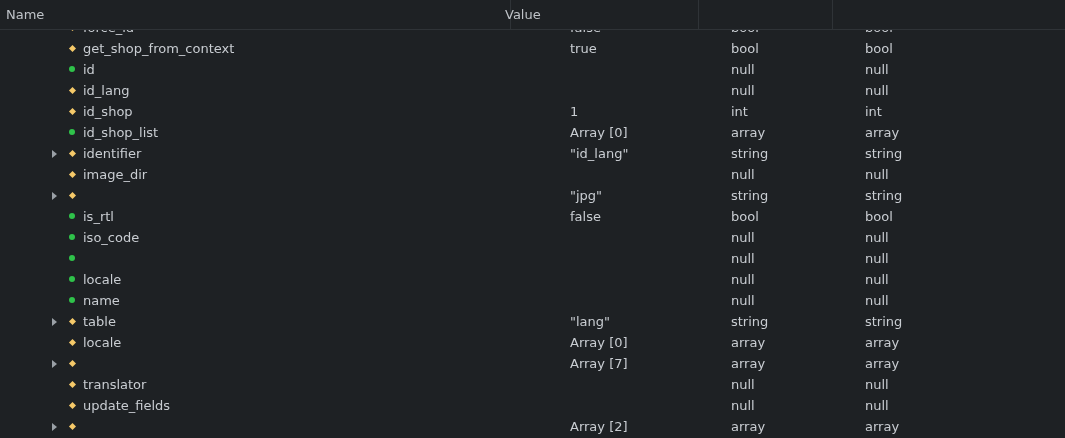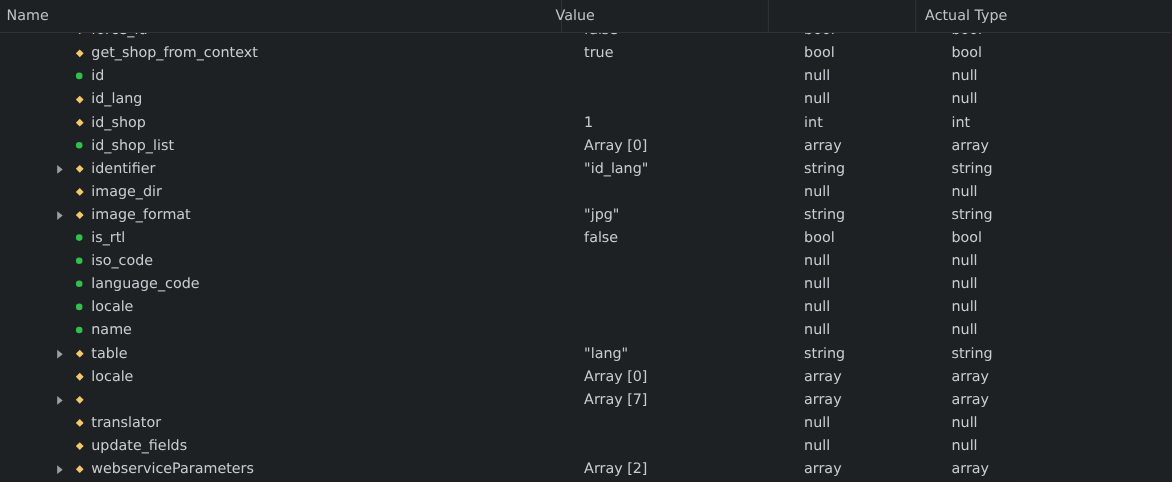--- a/index.html
+++ b/index.html
@@ -8,34 +8,33 @@
   .hcell{position:absolute;top:0;height:29px;line-height:29px;color:#bfc3c8;font-size:13px;}
   .hsep{position:absolute;top:0;width:1px;height:29px;background:#2f3337;}
   .body{position:absolute;top:30px;left:0;width:1065px;height:408px;overflow:hidden;margin-left:12px;}
   .rows{position:absolute;left:0;top:-13px;width:1065px;}
   .row{position:relative;height:21px;line-height:21px;width:1065px;}
   .expander{position:absolute;left:40px;top:7px;width:0;height:0;border-left:5px solid #9aa0a6;border-top:4px solid transparent;border-bottom:4px solid transparent;cursor:pointer;}
   .dot{position:absolute;left:57px;top:7px;width:6px;height:6px;}
   .dot.diamond{background:#f5c969;transform:rotate(45deg);width:5px;height:5px;top:8px;left:58px;}
   .dot.circle{background:#2fc24a;border-radius:50%;}
   .name{position:absolute;left:71px;top:0;color:#c9cdd2;white-space:nowrap;}
-  .value{position:absolute;left:519px;top:0;white-space:nowrap;}
+  .value{position:absolute;left:558px;top:0;white-space:nowrap;}
   .dtype{position:absolute;left:719px;top:0;white-space:nowrap;}
   .atype{position:absolute;left:853px;top:0;white-space:nowrap;}
 </style>
 </head>
 <body>
 
 <div class="header">
   <span class="hcell" style="left:6px">Name</span>
   <div class="hsep" style="left:510px"></div>
   <span class="hcell" style="left:505px">Value</span>
   <div class="hsep" style="left:698px"></div>
   <div class="hsep" style="left:832px"></div>
-  <span class="hcell" style="left:841px">Actual Type</span>
 </div>
 
 <div class="body">
   <div class="rows" id="rows">
       <div class="row">
         <span class="dot diamond"></span>
         <span class="name">force_id</span>
         <span class="value">false</span>
         <span class="dtype">bool</span>
         <span class="atype">bool</span>
@@ -86,42 +85,40 @@
       <div class="row">
         <span class="dot diamond"></span>
         <span class="name">image_dir</span>
         <span class="value"></span>
         <span class="dtype">null</span>
         <span class="atype">null</span>
       </div>
       <div class="row">
         <span class="expander"></span>
         <span class="dot diamond"></span>
-        <span class="name">image_format</span>
         <span class="value">"jpg"</span>
         <span class="dtype">string</span>
         <span class="atype">string</span>
       </div>
       <div class="row">
         <span class="dot circle"></span>
         <span class="name">is_rtl</span>
         <span class="value">false</span>
         <span class="dtype">bool</span>
         <span class="atype">bool</span>
       </div>
       <div class="row">
         <span class="dot circle"></span>
         <span class="name">iso_code</span>
         <span class="value"></span>
         <span class="dtype">null</span>
         <span class="atype">null</span>
       </div>
       <div class="row">
         <span class="dot circle"></span>
-        <span class="name">language_code</span>
         <span class="value"></span>
         <span class="dtype">null</span>
         <span class="atype">null</span>
       </div>
       <div class="row">
         <span class="dot circle"></span>
         <span class="name">locale</span>
         <span class="value"></span>
         <span class="dtype">null</span>
         <span class="atype">null</span>
@@ -165,19 +162,18 @@
       <div class="row">
         <span class="dot diamond"></span>
         <span class="name">update_fields</span>
         <span class="value"></span>
         <span class="dtype">null</span>
         <span class="atype">null</span>
       </div>
       <div class="row">
         <span class="expander"></span>
         <span class="dot diamond"></span>
-        <span class="name">webserviceParameters</span>
         <span class="value">Array [2]</span>
         <span class="dtype">array</span>
         <span class="atype">array</span>
       </div>
     </div>
 </div>
 
 </body></html>

